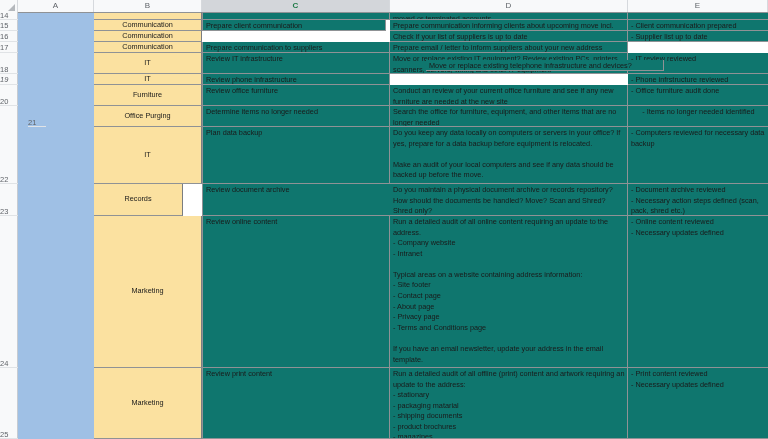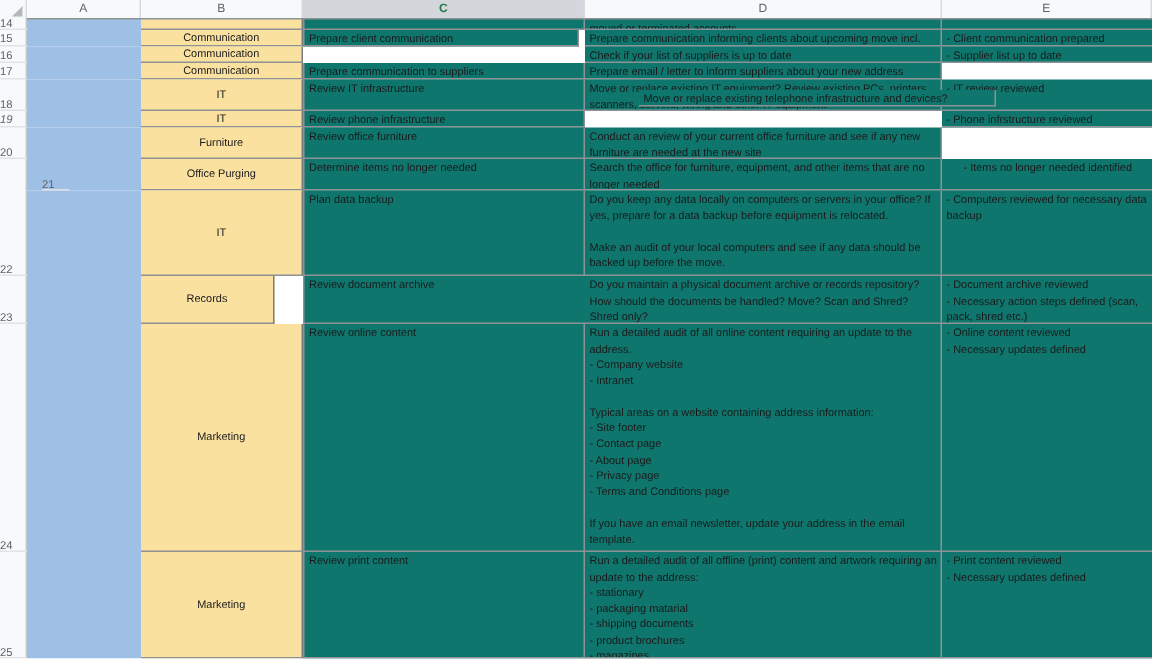--- a/index.html
+++ b/index.html
@@ -242,20 +242,23 @@
       <div class="cell colA" style="left: 0px; width: 76px; top: 73px; height: 21px;"></div>
       <div class="cell colB" style="left: 76px; width: 108px; top: 73px; height: 21px;">
         <span class="txt">Furniture</span>
       </div>
       <div class="cell colC" style="left: 184px; width: 188px; top: 73px; height: 21px;">
         <span class="txt">Review office furniture</span>
       </div>
       <div class="cell colD" style="left: 372px; width: 238px; top: 73px; height: 21px;">
         <span class="txt">Conduct an review of your current office furniture and see if any new furniture are needed at the new site</span>
       </div>
+      <div class="cell colE" style="left: 610px; width: 140px; top: 73px; height: 21px;">
+        <span class="txt">- Office furniture audit done</span>
+      </div>
       <div class="cell colA" style="left: 0px; width: 76px; top: 94px; height: 21px;"></div>
       <div class="cell colB" style="left: 76px; width: 108px; top: 94px; height: 21px;">
         <span class="txt">Office Purging</span>
       </div>
       <div class="cell colC" style="left: 184px; width: 188px; top: 94px; height: 21px;">
         <span class="txt">Determine items no longer needed</span>
       </div>
       <div class="cell colD" style="left: 372px; width: 238px; top: 94px; height: 21px;">
         <span class="txt">Search the office for furniture, equipment, and other items that are no longer needed</span>
       </div>

